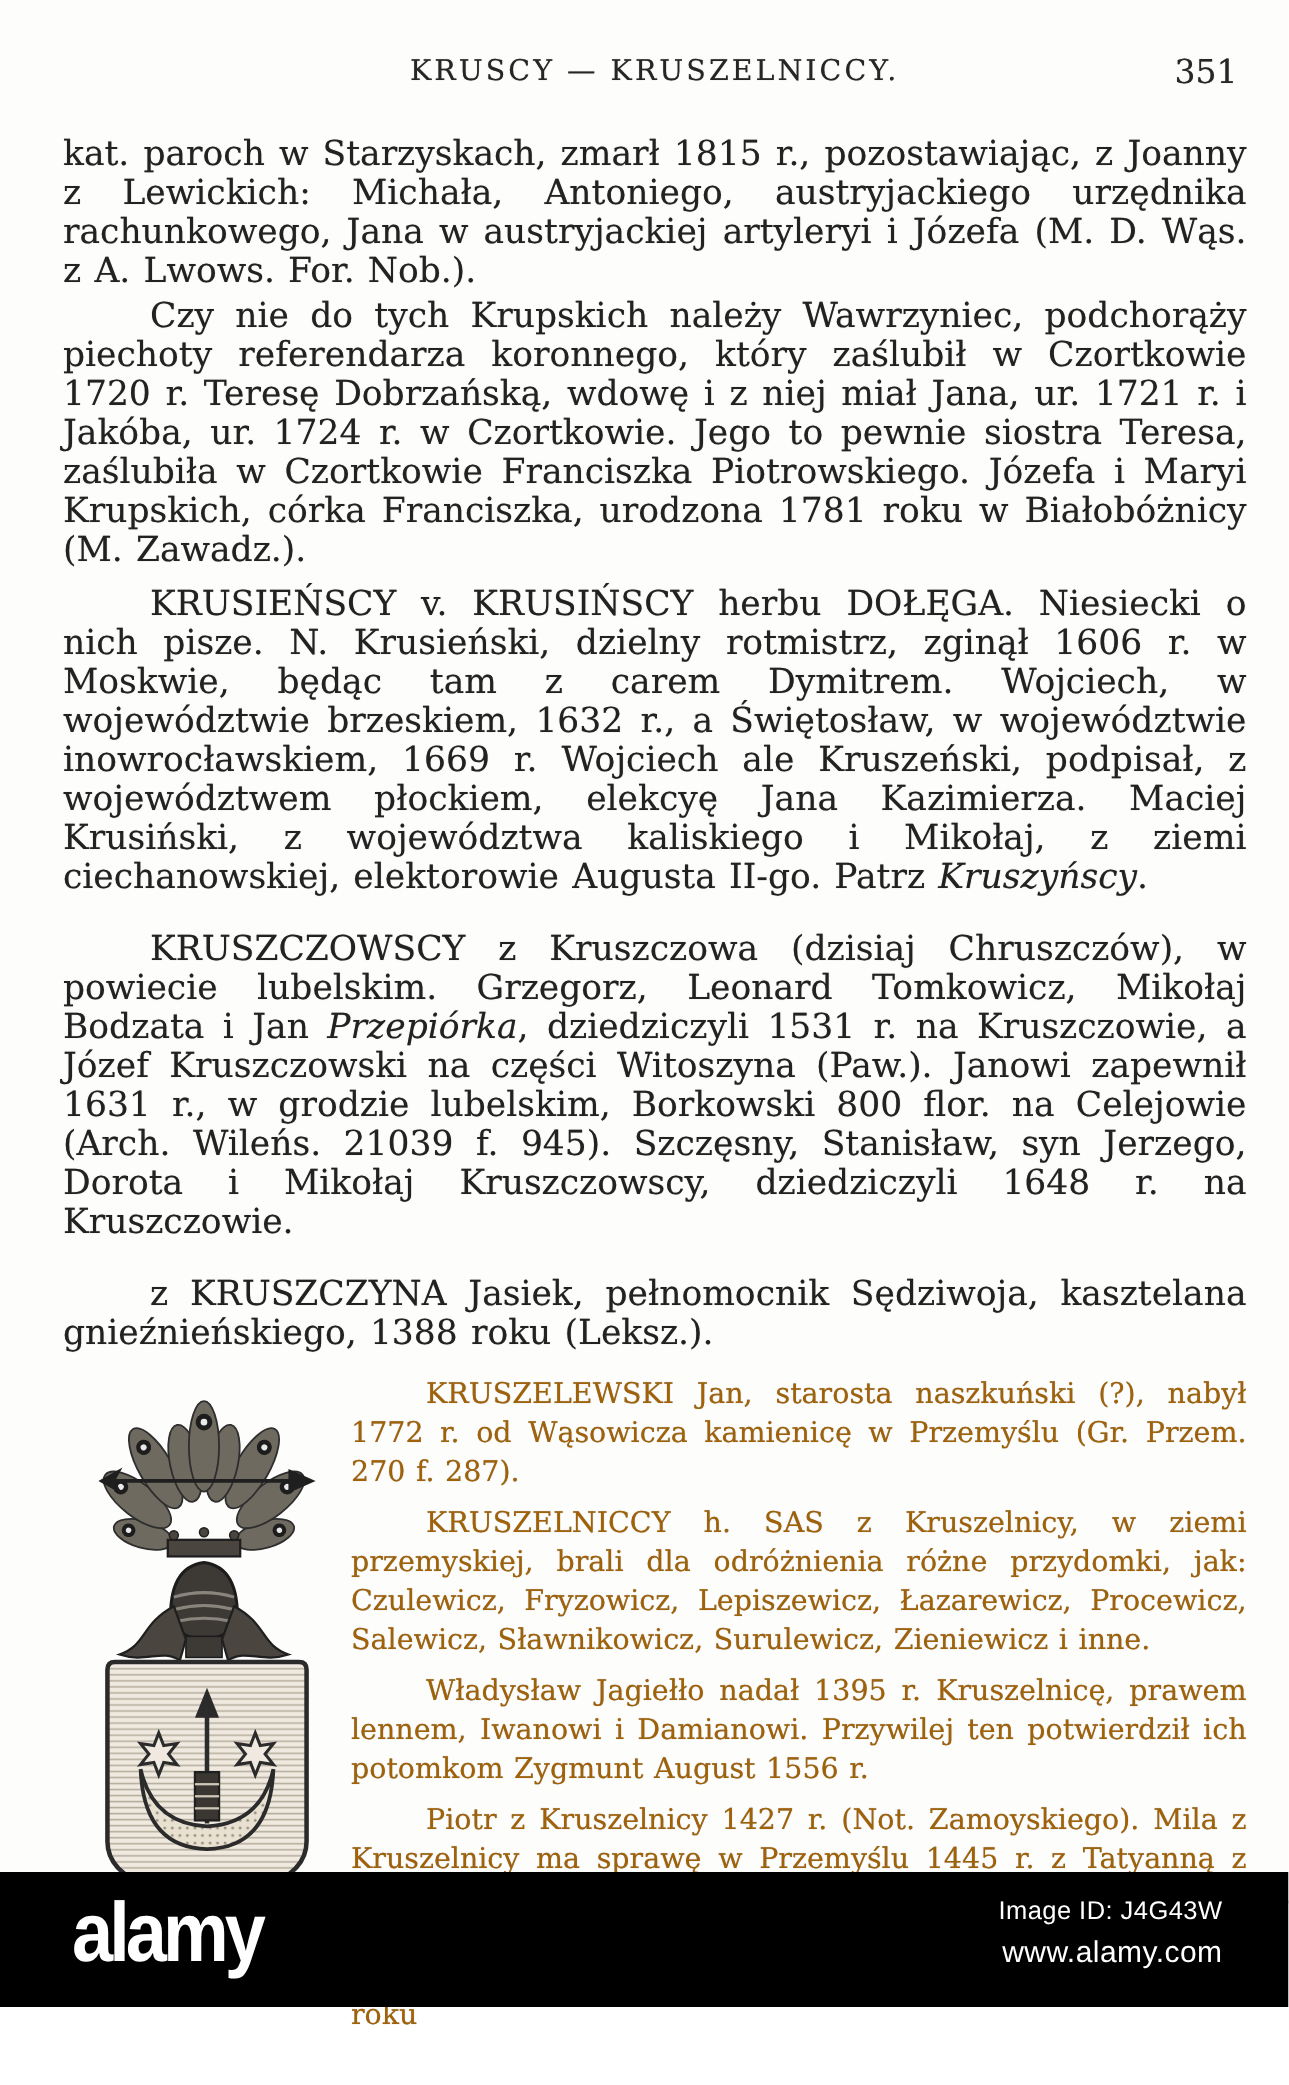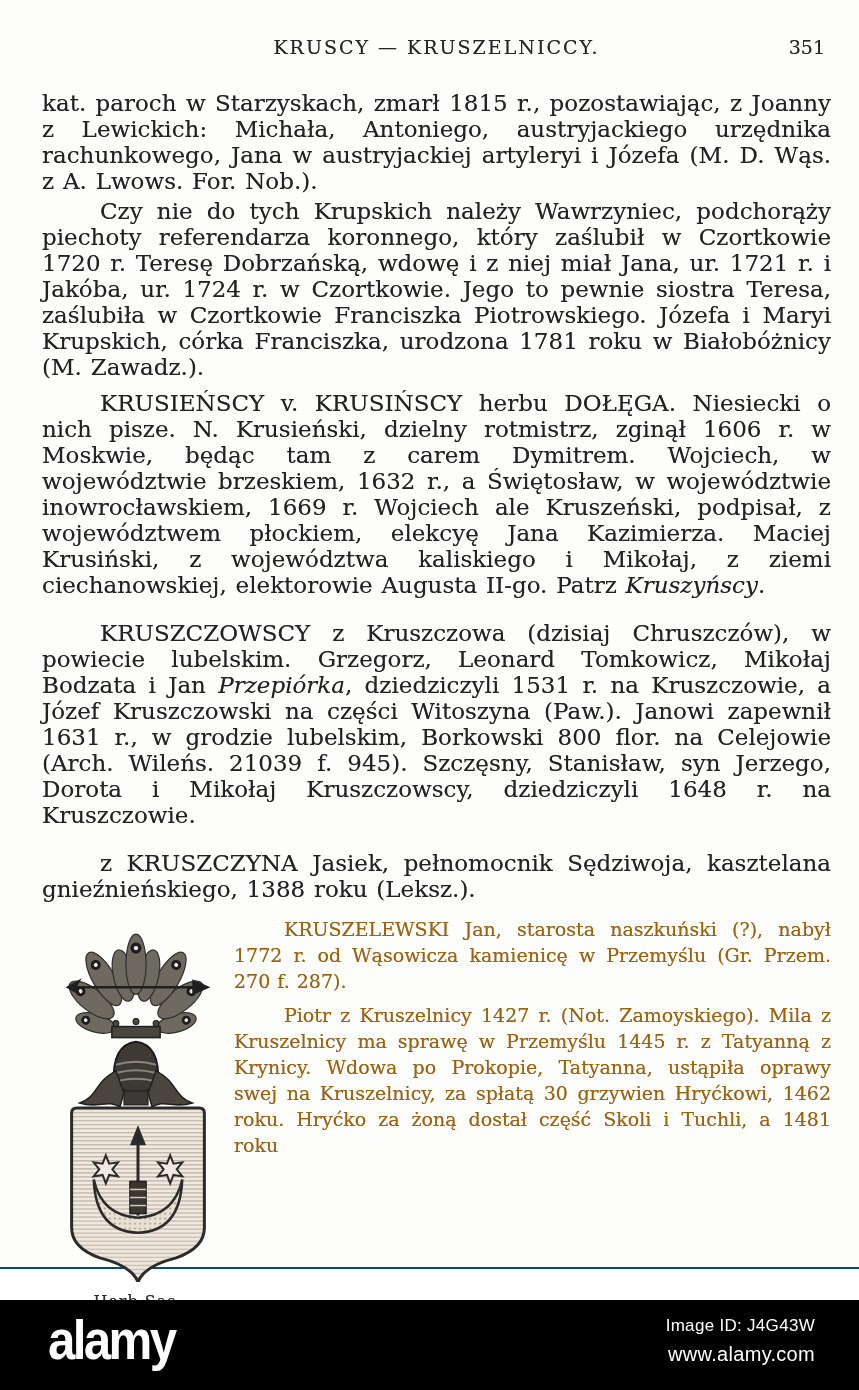--- a/index.html
+++ b/index.html
@@ -9,42 +9,42 @@
     position:relative;
     overflow:hidden;
     font-family:"DejaVu Serif", serif;
     color:#1f1f1f;
   }
   
   .page{
     position:absolute;top:0;left:0;
     width:859px;height:1269px;
     background:#fdfdfc;
-    border-bottom:2px solid #0c4a6e;
+    border-bottom:2px solid #737373;
     box-sizing:border-box;
   }
   .page-inner{
     padding:36px 28px 0 42px;
   }
   .running-head{
     position:relative;
     height:30px;
     margin-bottom:24px;
   }
   .running-head .title{
     display:block;
     text-align:center;
     font-size:19px;
     letter-spacing:2px;
     color:#262626;
     text-shadow:0 0 0.5px rgba(0,0,0,0.5);
   }
   .running-head .pagenum{
     position:absolute;right:6px;top:0;
-    font-size:19px;
+    font-size:22px;
     color:#262626;
     text-shadow:0 0 0.5px rgba(0,0,0,0.5);
   }
   .body-text p{
     margin:0;
     font-size:23px;
     line-height:26px;
     text-align:justify;
     text-indent:58px;
     color:#222;
@@ -86,21 +86,21 @@
     line-height:26px;
     text-align:justify;
     text-indent:50px;
     color:#a16207;
     text-shadow:0 0 0.6px rgba(20,20,20,0.45);
     word-spacing:1px;
   }
   .text-col p:last-child{margin-bottom:0;}
   
   .watermark-bar{
-    position:absolute;left:0;top:1300px;
+    position:absolute;left:0;top:1248px;
     width:859px;height:90px;
     background:#000000;
   }
   .alamy-logo{
     position:absolute;left:48px;top:12px;
     color:#ffffff;
     font-family:"Liberation Sans", sans-serif;
     font-weight:700;
     font-size:56px;
     letter-spacing:-3px;
@@ -233,20 +233,22 @@
           </g>
 
           <polygon points="48,224 51.3,232.4 60.1,231 54.5,238 60.1,245 51.3,243.6 48,252 44.8,243.6 35.9,245 41.5,238 35.9,231 44.8,232.4" fill="#efe9df" stroke="#2b2b2b" stroke-width="2"></polygon>
           <polygon points="112,224 115.3,232.4 124.1,231 118.5,238 124.1,245 115.3,243.6 112,252 108.8,243.6 99.9,245 105.5,238 99.9,231 108.8,232.4" fill="#efe9df" stroke="#2b2b2b" stroke-width="2"></polygon>
         </svg>
         <div class="figure-caption">Herb Sas.</div>
       </div>
 
       <div class="text-col">
         <p><span>KRUSZELEWSKI Jan, starosta naszkuński (?), nabył 1772 r. od Wąsowicza kamienicę w Przemyślu (Gr. Przem. 270 f. 287).</span></p>
+        <p><span>KRUSZELNICCY h. SAS z Kruszelnicy, w ziemi przemyskiej, brali dla odróżnienia różne przydomki, jak: Czulewicz, Fryzowicz, Lepiszewicz, Łazarewicz, Procewicz, Salewicz, Sławnikowicz, Surulewicz, Zieniewicz i inne.</span></p>
+        <p><span>Władysław Jagiełło nadał 1395 r. Kruszelnicę, prawem lennem, Iwanowi i Damianowi. Przywilej ten potwierdził ich potomkom Zygmunt August 1556 r.</span></p>
         <p><span>Piotr z Kruszelnicy 1427 r. (Not. Zamoyskiego). Mila z Kruszelnicy ma sprawę w Przemyślu 1445 r. z Tatyanną z Krynicy. Wdowa po Prokopie, Tatyanna, ustąpiła oprawy swej na Kruszelnicy, za spłatą 30 grzywien Hryćkowi, 1462 roku. Hryćko za żoną dostał część Skoli i Tuchli, a 1481 roku</span></p>
       </div>
 
     </div>
   </div>
 </div>
 
 <footer class="watermark-bar">
   <div class="alamy-logo">alamy</div>
   <div class="watermark-right">

